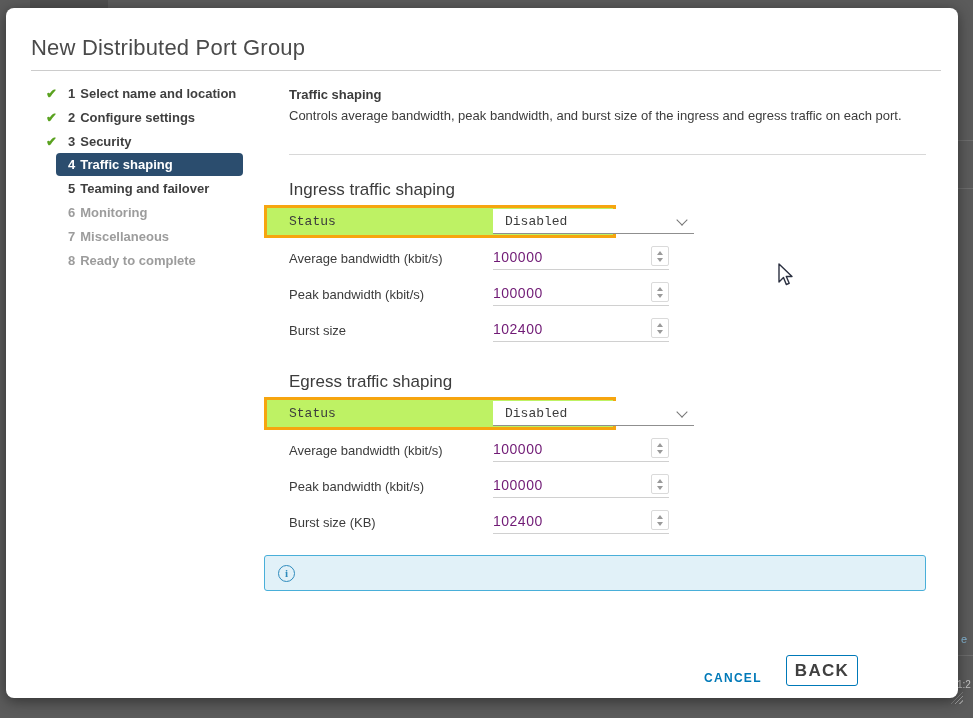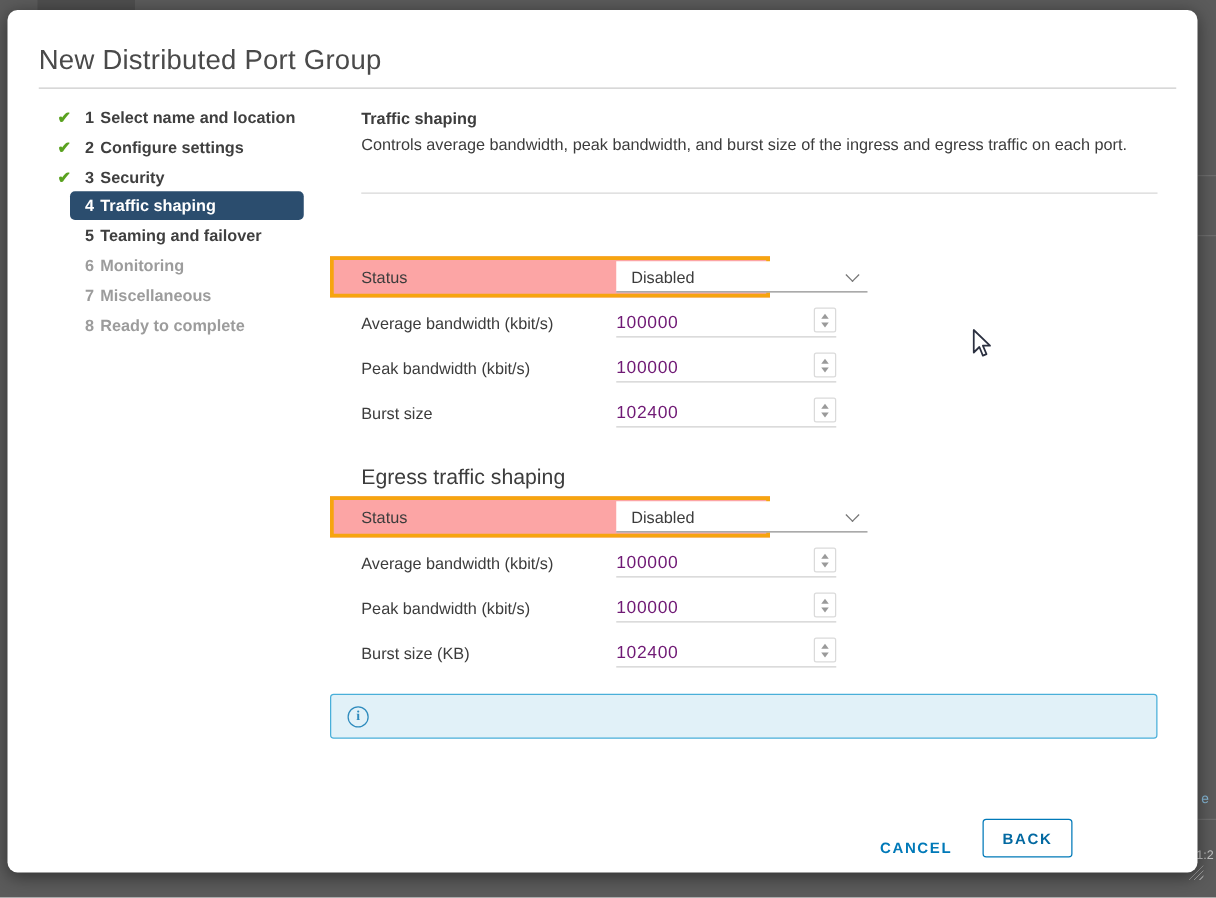--- a/index.html
+++ b/index.html
@@ -39,21 +39,21 @@
   
   .content-h   { position:absolute; left:283px; top:79px;  font-size:13px; font-weight:bold; color:#3c3c3c; }
   .content-desc{ position:absolute; left:283px; top:94px;  width:640px; font-size:13px; color:#3c3c3c; line-height:27px; }
   .content-rule{ position:absolute; left:283px; top:146px; width:637px; height:1px; background:#d8d8d8; }
   .section-h   { position:absolute; left:283px; font-size:17px; color:#3c3c3c; font-weight:400; }
   #ingress-h { top:172px; } #egress-h { top:364px; }
 
   
   .status-frame {
     position:absolute; left:258px; width:352px; height:33px;
-    border:3px solid #f6a50f; box-sizing:border-box; background:#fca5a5;
+    border:3px solid #f6a50f; box-sizing:border-box; background:#bef264;font-family:Liberation Mono, monospace;
   }
   #ingress-status-frame { top:197px; } #egress-status-frame { top:389px; }
   .status-frame .lbl { position:absolute; left:22px; top:6px; font-size:13px; color:#3c3c3c; }
   .select {
     position:absolute; left:226px; top:1px; width:201px; height:25px;
     border-bottom:1px solid #8f8f8f; box-sizing:border-box;
     font-size:13px; color:#3c3c3c; padding-left:12px;
     display:flex; align-items:center; cursor:pointer; background:#fff;
   }
   .chev {
@@ -93,22 +93,22 @@
   }
 
   
   .btn-text {
     position:absolute; left:692px; top:662px; background:none; border:none; cursor:pointer;
     font-size:12px; font-weight:bold; letter-spacing:1.3px; color:#0079b8;
     font-family:"Liberation Sans", sans-serif;
   }
   .btn-outline {
     position:absolute; left:780px; top:647px; width:72px; height:31px; cursor:pointer;
-    border:1px solid #0079b8; border-radius:3px; background:#ffffff; color:#0369a1;
-    font-size:12px; font-weight:bold; letter-spacing:1.3px;
+    border:1px solid #0079b8; border-radius:3px; background:#ffffff; color:#404040;
+    font-size:17px; font-weight:bold; letter-spacing:1.3px;
     font-family:"Liberation Sans", sans-serif;
   }
   #next-frame { position:absolute; left:863px; top:643px; border:4px solid #f6a50f; background:#f6a50f; }
   .btn-primary {
     display:block; width:72px; height:30px; cursor:pointer;
     background:#0679b8; color:#ffffff; border:none;
     font-size:12px; font-weight:bold; letter-spacing:1.3px;
     font-family:"Liberation Sans", sans-serif;
   }
 
@@ -177,20 +177,21 @@
       <span class="chk empty">✔</span>
       <span class="num">8</span>
       <span>Ready to complete</span>
     </div>
   </div>
 
   <div class="content-h">Traffic shaping</div>
   <div class="content-desc">Controls average bandwidth, peak bandwidth, and burst size of the ingress and egress traffic on each port.</div>
   <div class="content-rule"></div>
 
+  <div class="section-h" id="ingress-h">Ingress traffic shaping</div>
 
   <div class="status-frame" id="ingress-status-frame">
     <span class="lbl">Status</span>
     <div class="select">
       <span>Disabled</span>
       <span class="chev"></span>
     </div>
   </div>
 
   <div class="field-label" style="top:243px">Average bandwidth (kbit/s)</div>

